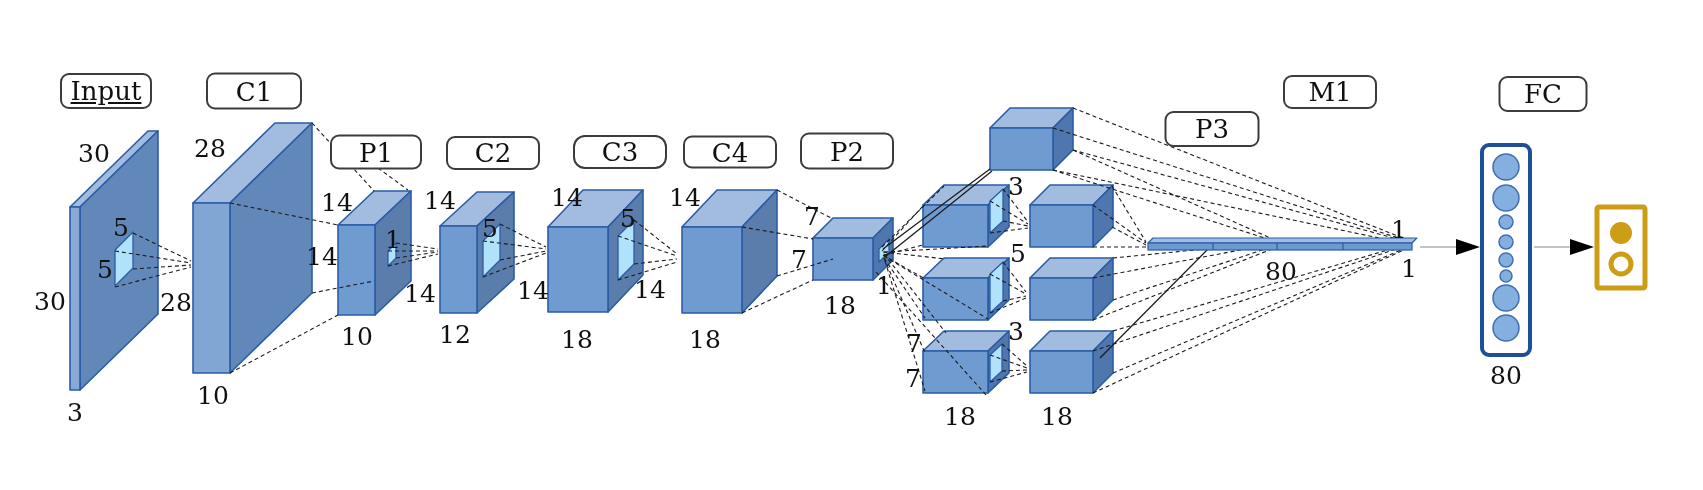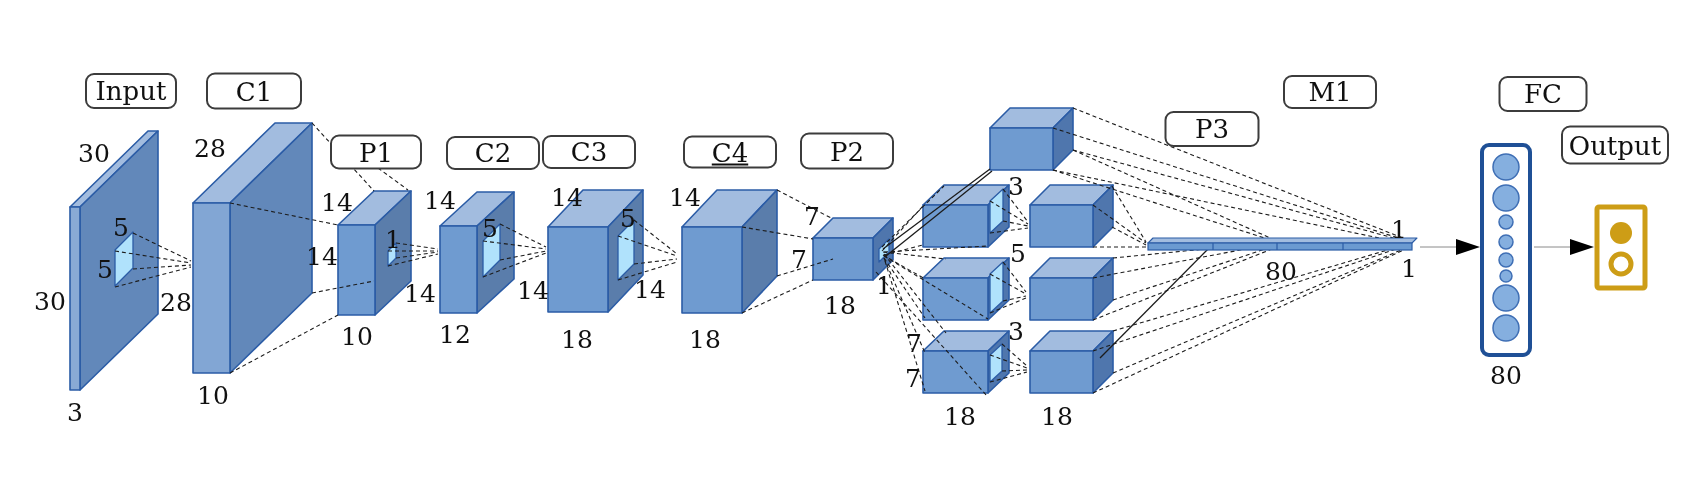--- a/index.html
+++ b/index.html
@@ -188,24 +188,23 @@
       <text x="1016" y="331" text-anchor="middle" dominant-baseline="central" font-size="25" font-family="&quot;DejaVu Serif&quot;, serif" fill="#111111">3</text>
       <text x="914" y="343" text-anchor="middle" dominant-baseline="central" font-size="25" font-family="&quot;DejaVu Serif&quot;, serif" fill="#111111">7</text>
       <text x="913" y="378" text-anchor="middle" dominant-baseline="central" font-size="25" font-family="&quot;DejaVu Serif&quot;, serif" fill="#111111">7</text>
       <text x="960" y="416" text-anchor="middle" dominant-baseline="central" font-size="25" font-family="&quot;DejaVu Serif&quot;, serif" fill="#111111">18</text>
       <text x="1057" y="416" text-anchor="middle" dominant-baseline="central" font-size="25" font-family="&quot;DejaVu Serif&quot;, serif" fill="#111111">18</text>
       <text x="1281" y="271" text-anchor="middle" dominant-baseline="central" font-size="25" font-family="&quot;DejaVu Serif&quot;, serif" fill="#111111">80</text>
       <text x="1399" y="229" text-anchor="middle" dominant-baseline="central" font-size="25" font-family="&quot;DejaVu Serif&quot;, serif" fill="#111111">1</text>
       <text x="1409" y="268" text-anchor="middle" dominant-baseline="central" font-size="25" font-family="&quot;DejaVu Serif&quot;, serif" fill="#111111">1</text>
       <text x="1506" y="375" text-anchor="middle" dominant-baseline="central" font-size="25" font-family="&quot;DejaVu Serif&quot;, serif" fill="#111111">80</text>
     </svg>
-  <div class="pill" style="left: 131px; top: 91px; width: 88px; height: 32px;">Input</div>
+  <div class="pill" style="left: 106px; top: 91px; width: 88px; height: 32px; text-decoration: underline;">Input</div>
   <div class="pill" style="left: 254px; top: 91px; width: 92px; height: 33px; text-align: right;">C1</div>
   <div class="pill" style="left: 376px; top: 152px; width: 88px; height: 31px; text-align: center;">P1</div>
   <div class="pill" style="left: 493px; top: 153px; width: 90px; height: 30px;">C2</div>
-  <div class="pill" style="left: 589px; top: 152px; width: 90px; height: 30px;">C3</div>
-  <div class="pill" style="left: 730px; top: 152px; width: 90px; height: 29px; text-decoration: underline;">C4</div>
+  <div class="pill" style="left: 620px; top: 152px; width: 90px; height: 30px; border-radius: 12px;">C3</div>
+  <div class="pill" style="left: 730px; top: 152px; width: 90px; height: 29px;">C4</div>
   <div class="pill" style="left: 847px; top: 151px; width: 90px; height: 33px;">P2</div>
   <div class="pill" style="left: 1212px; top: 91px; width: 91px; height: 32px; margin-top: 38px;">P3</div>
   <div class="pill" style="left: 1330px; top: 92px; width: 90px; height: 30px;">M1</div>
   <div class="pill" style="left: 1507px; top: 94px; width: 85px; height: 32px; margin-left: 36px;">FC</div>
-  <div class="pill" style="left: 1615px; top: 145px; width: 104px; height: 35px;">Output</div>
 </div>
 
 </body></html>

